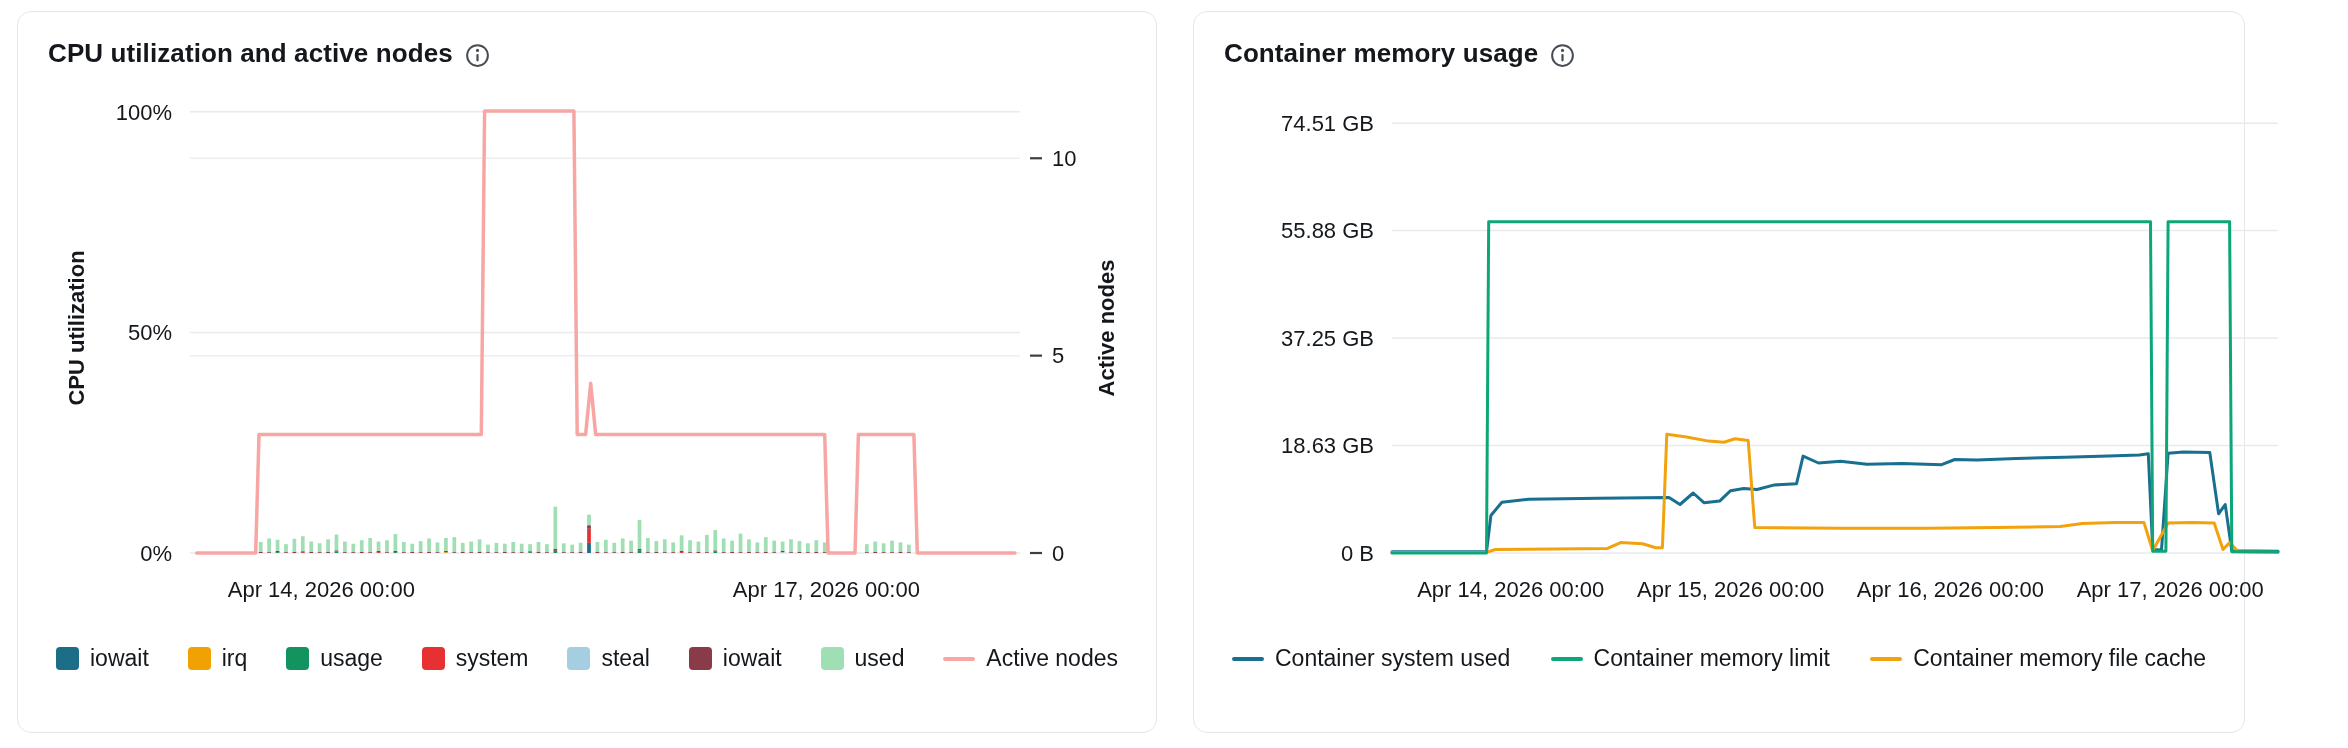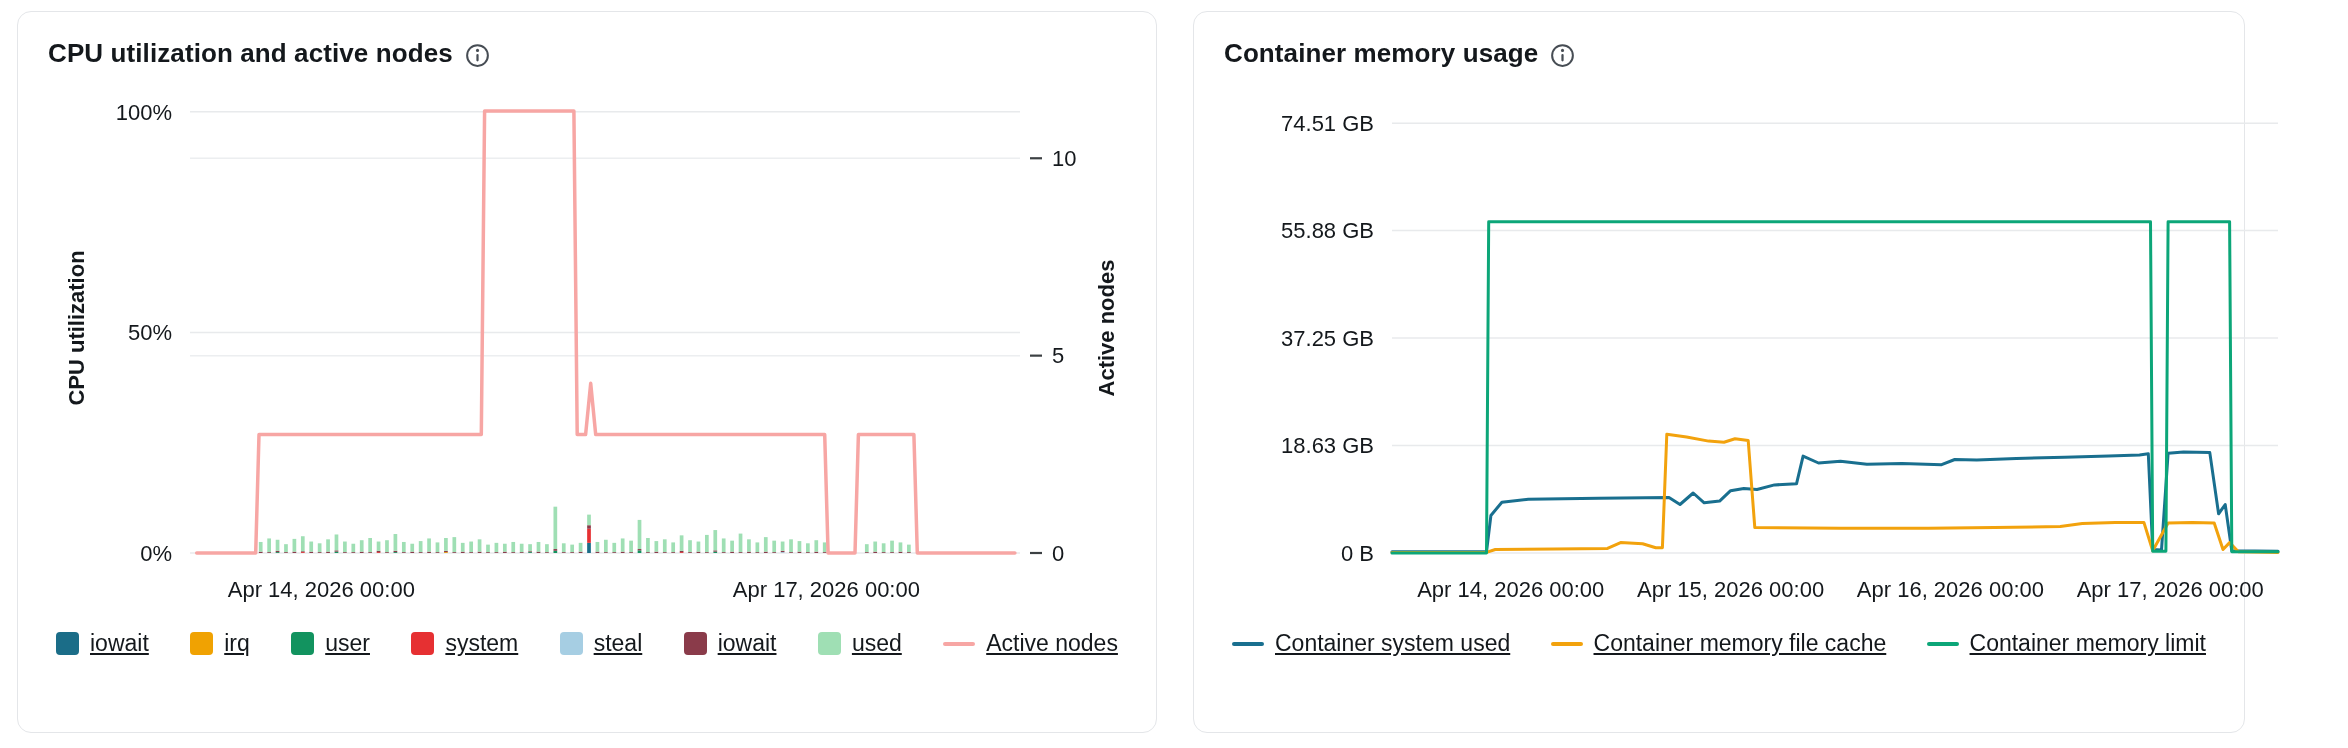--- a/index.html
+++ b/index.html
@@ -8,21 +8,21 @@
   .page { display:flex; gap:36px; padding:11px 16px 0 17px; }
   .card { background:#fff; border:1px solid #e4e6e9; border-radius:14px;
     height:722px; padding:26px 30px 24px; display:flex; flex-direction:column; }
   .card.cpu { width:1140px; }
   .card.mem { width:1052px; }
   .card-header { display:flex; align-items:center; gap:12px; }
   .card-title { font-size:26px; font-weight:700; letter-spacing:.1px; }
   .info-icon { display:inline-flex; margin-top:3px; cursor:pointer; }
   .chart { margin-top:8px; }
   .legend { display:flex; justify-content:space-between; align-items:center;
-    margin-top:9px; padding:0 8px;text-decoration:underline; }
+    margin-top:24px; padding:0 8px; }
   .legend-item { display:flex; align-items:center; gap:11px; font-size:23px; cursor:pointer; }
   .swatch.square { width:23px; height:23px; border-radius:4px; display:inline-block; }
   .swatch.line { width:32px; height:4px; border-radius:2px; display:inline-block; }
   svg text { font-family:"Liberation Sans", sans-serif; font-size:22px; fill:#14181c; }
   svg text.axis-label { font-weight:700; }
 </style>
 </head>
 <body>
 
 <div class="page">
@@ -225,21 +225,21 @@
         <div class="legend-item">
           <span class="swatch square" style="background: rgb(27, 109, 136);"></span>
           <span class="legend-label">iowait</span>
         </div>
         <div class="legend-item">
           <span class="swatch square" style="background: rgb(240, 162, 2);"></span>
           <span class="legend-label">irq</span>
         </div>
         <div class="legend-item">
           <span class="swatch square" style="background: rgb(18, 147, 95);"></span>
-          <span class="legend-label">user</span>
+          <span class="legend-label">usage</span>
         </div>
         <div class="legend-item">
           <span class="swatch square" style="background: rgb(230, 48, 50);"></span>
           <span class="legend-label">system</span>
         </div>
         <div class="legend-item">
           <span class="swatch square" style="background: rgb(166, 206, 227);"></span>
           <span class="legend-label">steal</span>
         </div>
         <div class="legend-item">
@@ -286,23 +286,23 @@
           <polyline points="168.0,474.8 262.5,474.8 266.9,438.5 277.9,425.2 304.3,422.3 374.7,421.2 445.0,420.6 456.0,427.5 469.2,416.0 480.2,425.8 495.6,424.1 506.6,413.7 519.8,411.4 533.0,412.5 550.5,407.9 572.5,406.8 579.1,379.1 594.5,386.0 616.5,384.3 642.9,387.2 678.1,386.6 717.6,387.7 730.8,382.5 752.8,383.1 792.4,381.4 840.7,380.2 884.7,379.1 915.5,377.9 924.3,376.8 928.7,472.5 937.5,473.1 944.1,376.2 959.5,375.0 985.8,375.6 994.6,436.8 1001.2,427.5 1007.8,473.7 1054.0,474.3" fill="none" stroke="#196f8f" stroke-width="3" stroke-linejoin="round" stroke-linecap="round"></polyline>
           <polyline points="168.0,475.4 262.5,475.4 271.3,472.5 330.7,472.0 383.5,471.4 396.6,465.6 418.6,466.8 431.8,470.8 438.4,470.8 442.8,357.2 462.6,360.0 484.6,364.1 500.0,365.2 511.0,361.8 524.2,363.5 530.8,450.6 616.5,451.2 704.4,451.2 770.4,450.6 836.3,449.5 858.3,446.6 891.3,445.4 919.9,445.4 928.7,473.7 944.1,446.0 968.3,445.4 990.2,446.0 999.0,472.5 1005.6,465.6 1014.4,474.8 1054.0,475.4" fill="none" stroke="#f2a20d" stroke-width="3" stroke-linejoin="round" stroke-linecap="round"></polyline>
           <polyline points="168.0,476.0 262.5,476.0 264.7,144.8 926.5,144.8 928.7,474.3 941.9,474.3 944.1,144.8 1005.6,144.8 1007.8,474.8 1054.0,474.8" fill="none" stroke="#0ca678" stroke-width="3" stroke-linejoin="round" stroke-linecap="round"></polyline>
         </svg></div>
     <div class="legend" id="legend1">
         <div class="legend-item">
           <span class="swatch line" style="background: rgb(25, 111, 143);"></span>
           <span class="legend-label">Container system used</span>
         </div>
         <div class="legend-item">
+          <span class="swatch line" style="background: rgb(12, 166, 120);"></span>
+          <span class="legend-label">Container memory limit</span>
+        </div>
+        <div class="legend-item">
           <span class="swatch line" style="background: rgb(242, 162, 13);"></span>
           <span class="legend-label">Container memory file cache</span>
         </div>
-        <div class="legend-item">
-          <span class="swatch line" style="background: rgb(12, 166, 120);"></span>
-          <span class="legend-label">Container memory limit</span>
-        </div>
       </div>
   </section>
 
 </div>
 
 </body></html>

